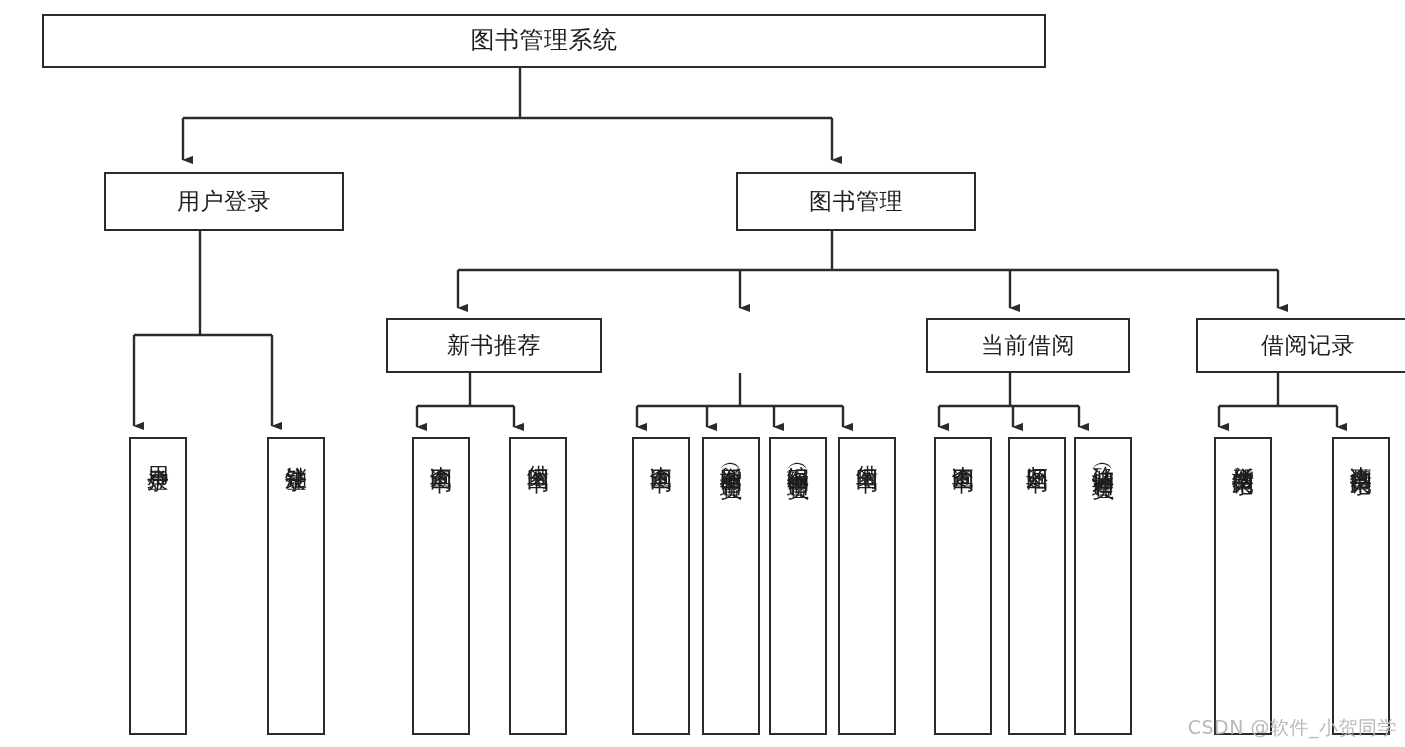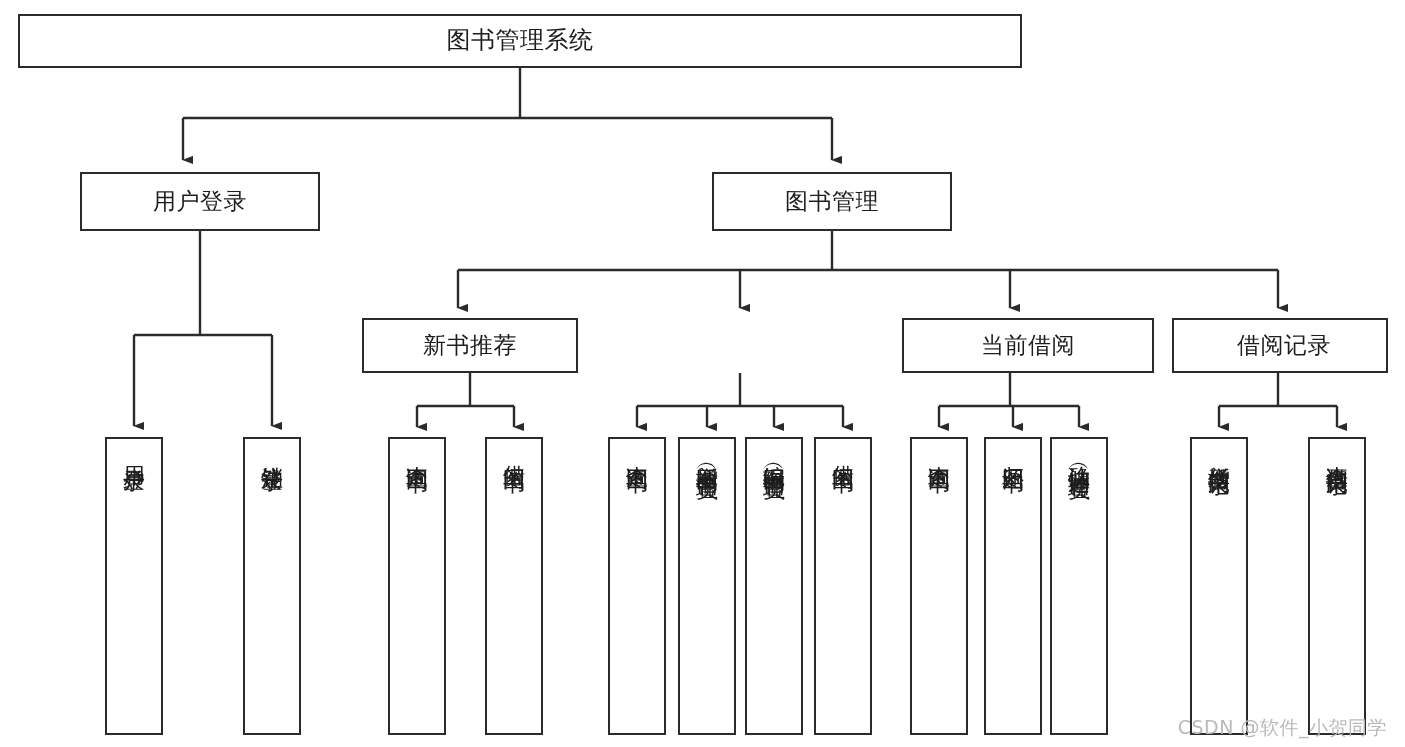--- a/index.html
+++ b/index.html
@@ -27,20 +27,21 @@
   }
   .node {
     position: absolute;
     box-sizing: border-box;
     background: #ffffff;
     border: 2.2px solid #2b2b2b;
     display: flex;
     align-items: center;
     justify-content: center;
     z-index: 3;
+    margin-left: 24px;
   }
   .node .label {
     color: #1d1d1d;
     text-align: center;
     letter-spacing: 0.5px;
     white-space: nowrap;
   }
   
   .node.horiz .label {
     font-size: 23px;
@@ -58,21 +59,21 @@
   .node.vert .label {
     writing-mode: vertical-rl;
     text-orientation: upright;
     font-size: 22px;
     line-height: 1.08;
     letter-spacing: 2px;
     white-space: nowrap;
   }
   .watermark {
     position: absolute;
-    right: 18px;
+    right: 8px;
     bottom: 6px;
     font-size: 19px;
     color: #b9b9b9;
     letter-spacing: 0.5px;
     z-index: 6;
     white-space: nowrap;
     font-family: "DejaVu Sans", "Liberation Sans", sans-serif;
   }
 </style>
 </head>
@@ -138,21 +139,21 @@
   <div class="node horiz" style="left: 80px; top: 172px; width: 240px; height: 59px;">
     <span class="label">用户登录</span>
   </div>
   <div class="node horiz" style="left: 362px; top: 318px; width: 216px; height: 55px;">
     <span class="label">新书推荐</span>
   </div>
 
   <div class="node horiz" style="left: 712px; top: 172px; width: 240px; height: 59px;">
     <span class="label">图书管理</span>
   </div>
-  <div class="node horiz" style="left: 902px; top: 318px; width: 252px; height: 55px;">
+  <div class="node horiz" style="left: 902px; top: 318px; width: 204px; height: 55px;">
     <span class="label">当前借阅</span>
   </div>
   <div class="node horiz" style="left: 1172px; top: 318px; width: 216px; height: 55px; padding-left: 8px;">
     <span class="label">借阅记录</span>
   </div>
 
   <div class="node vert" style="left: 105px; top: 437px; width: 58px; height: 298px;">
     <span class="label">用户登录</span>
   </div>
   <div class="node vert" style="left: 243px; top: 437px; width: 58px; height: 298px;">

